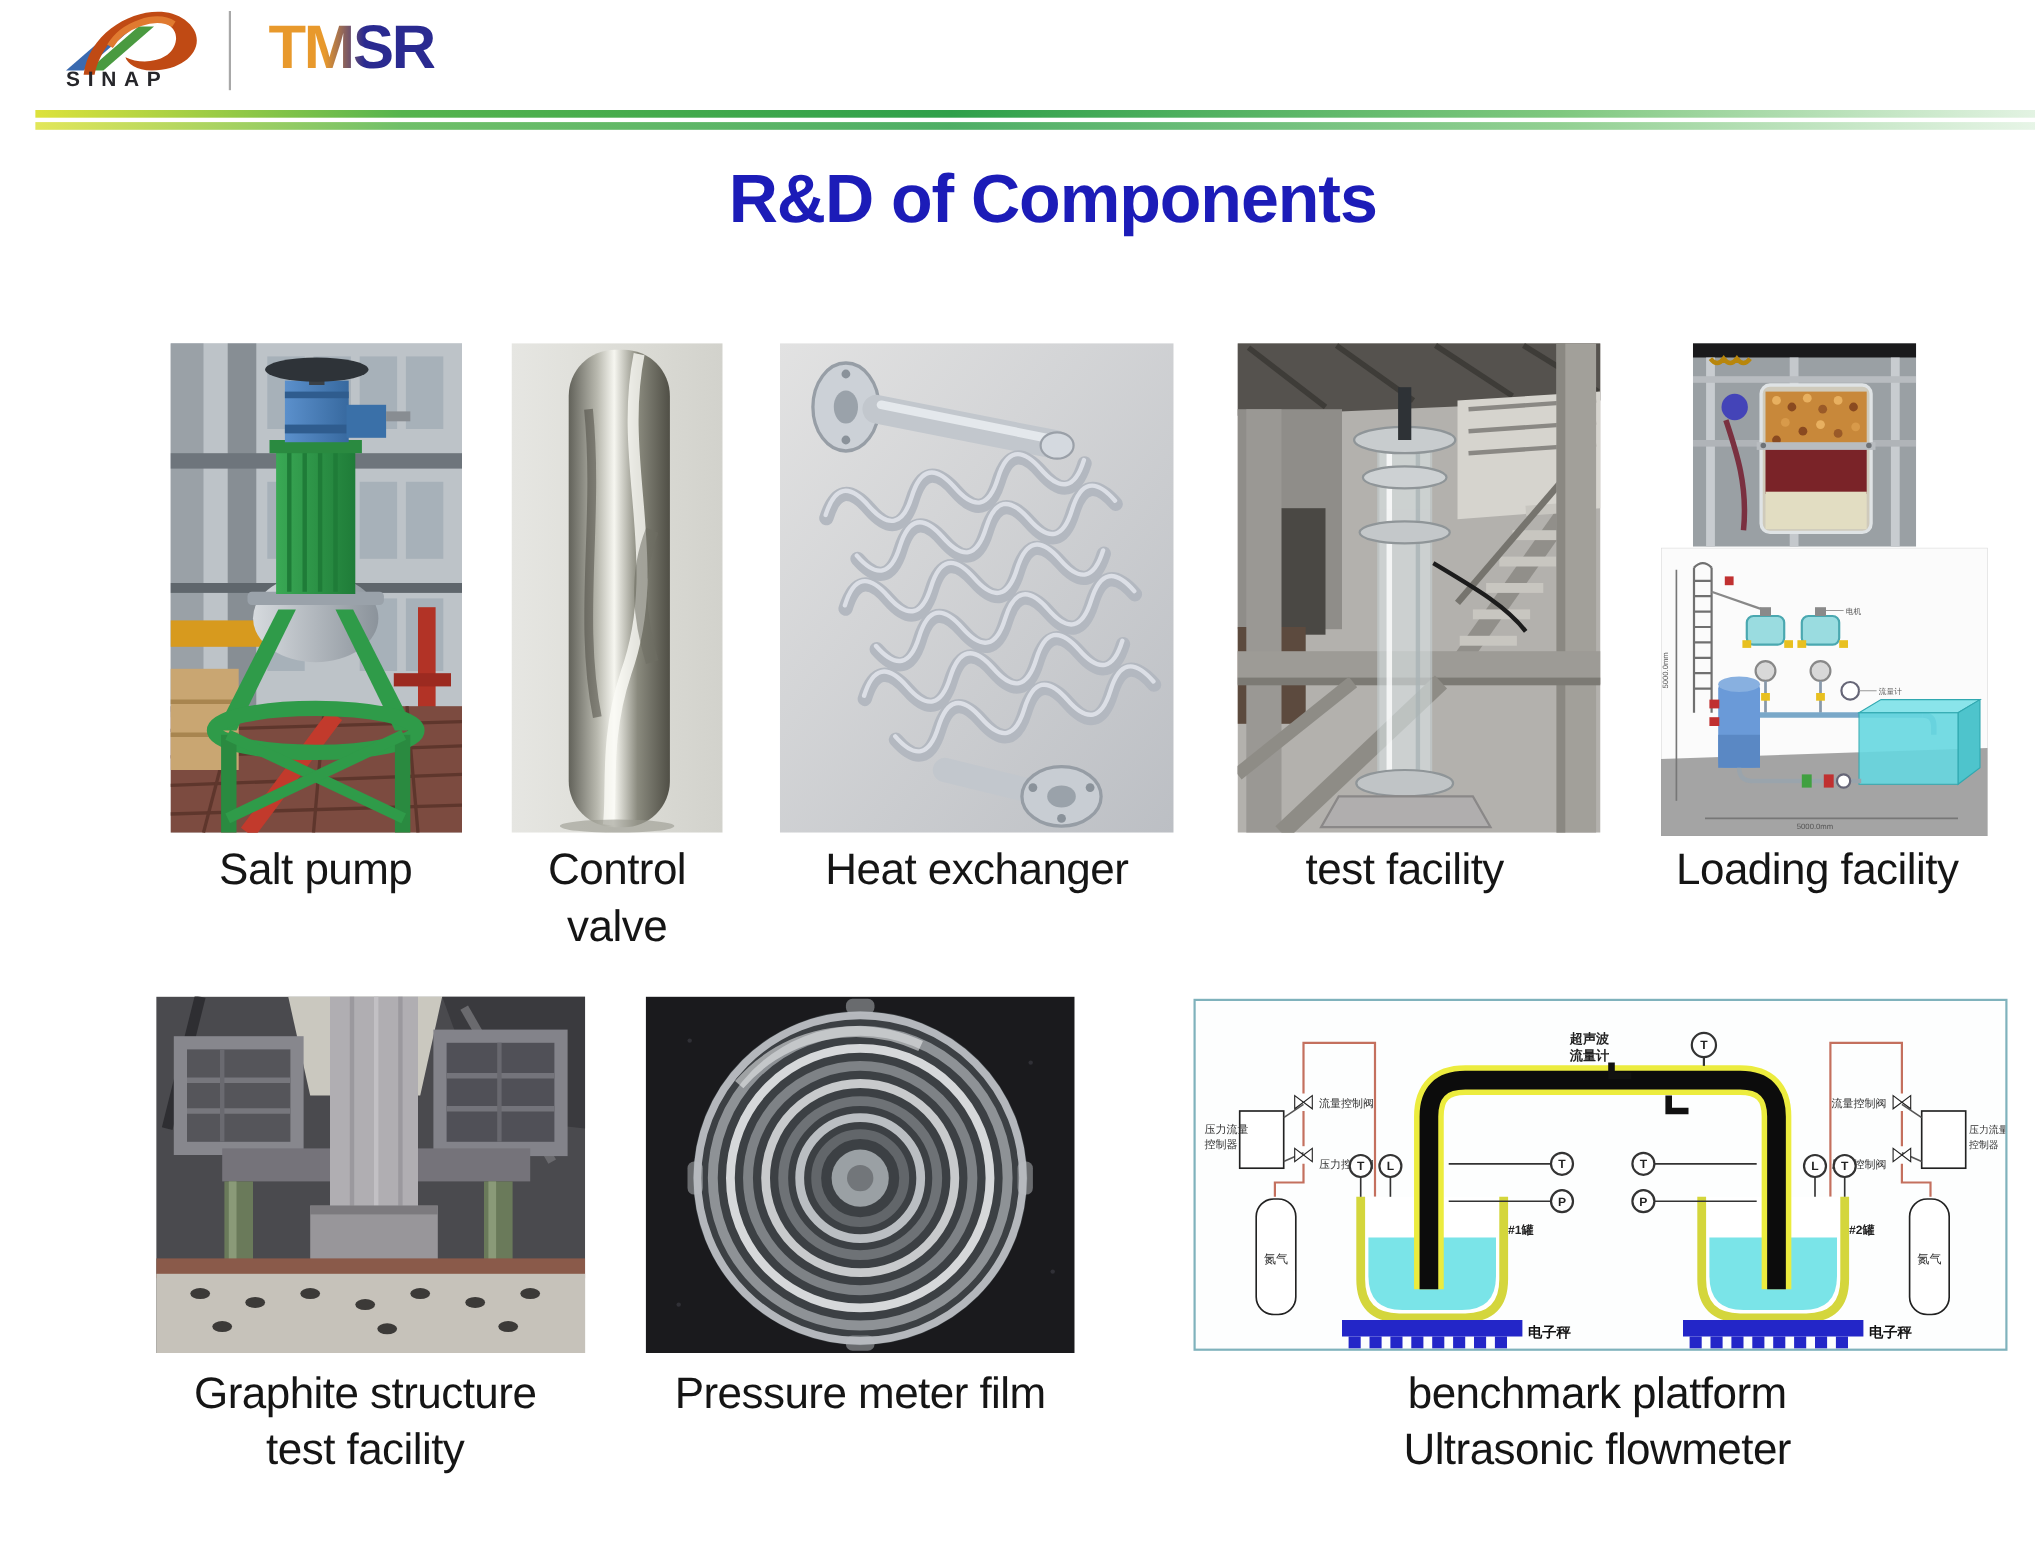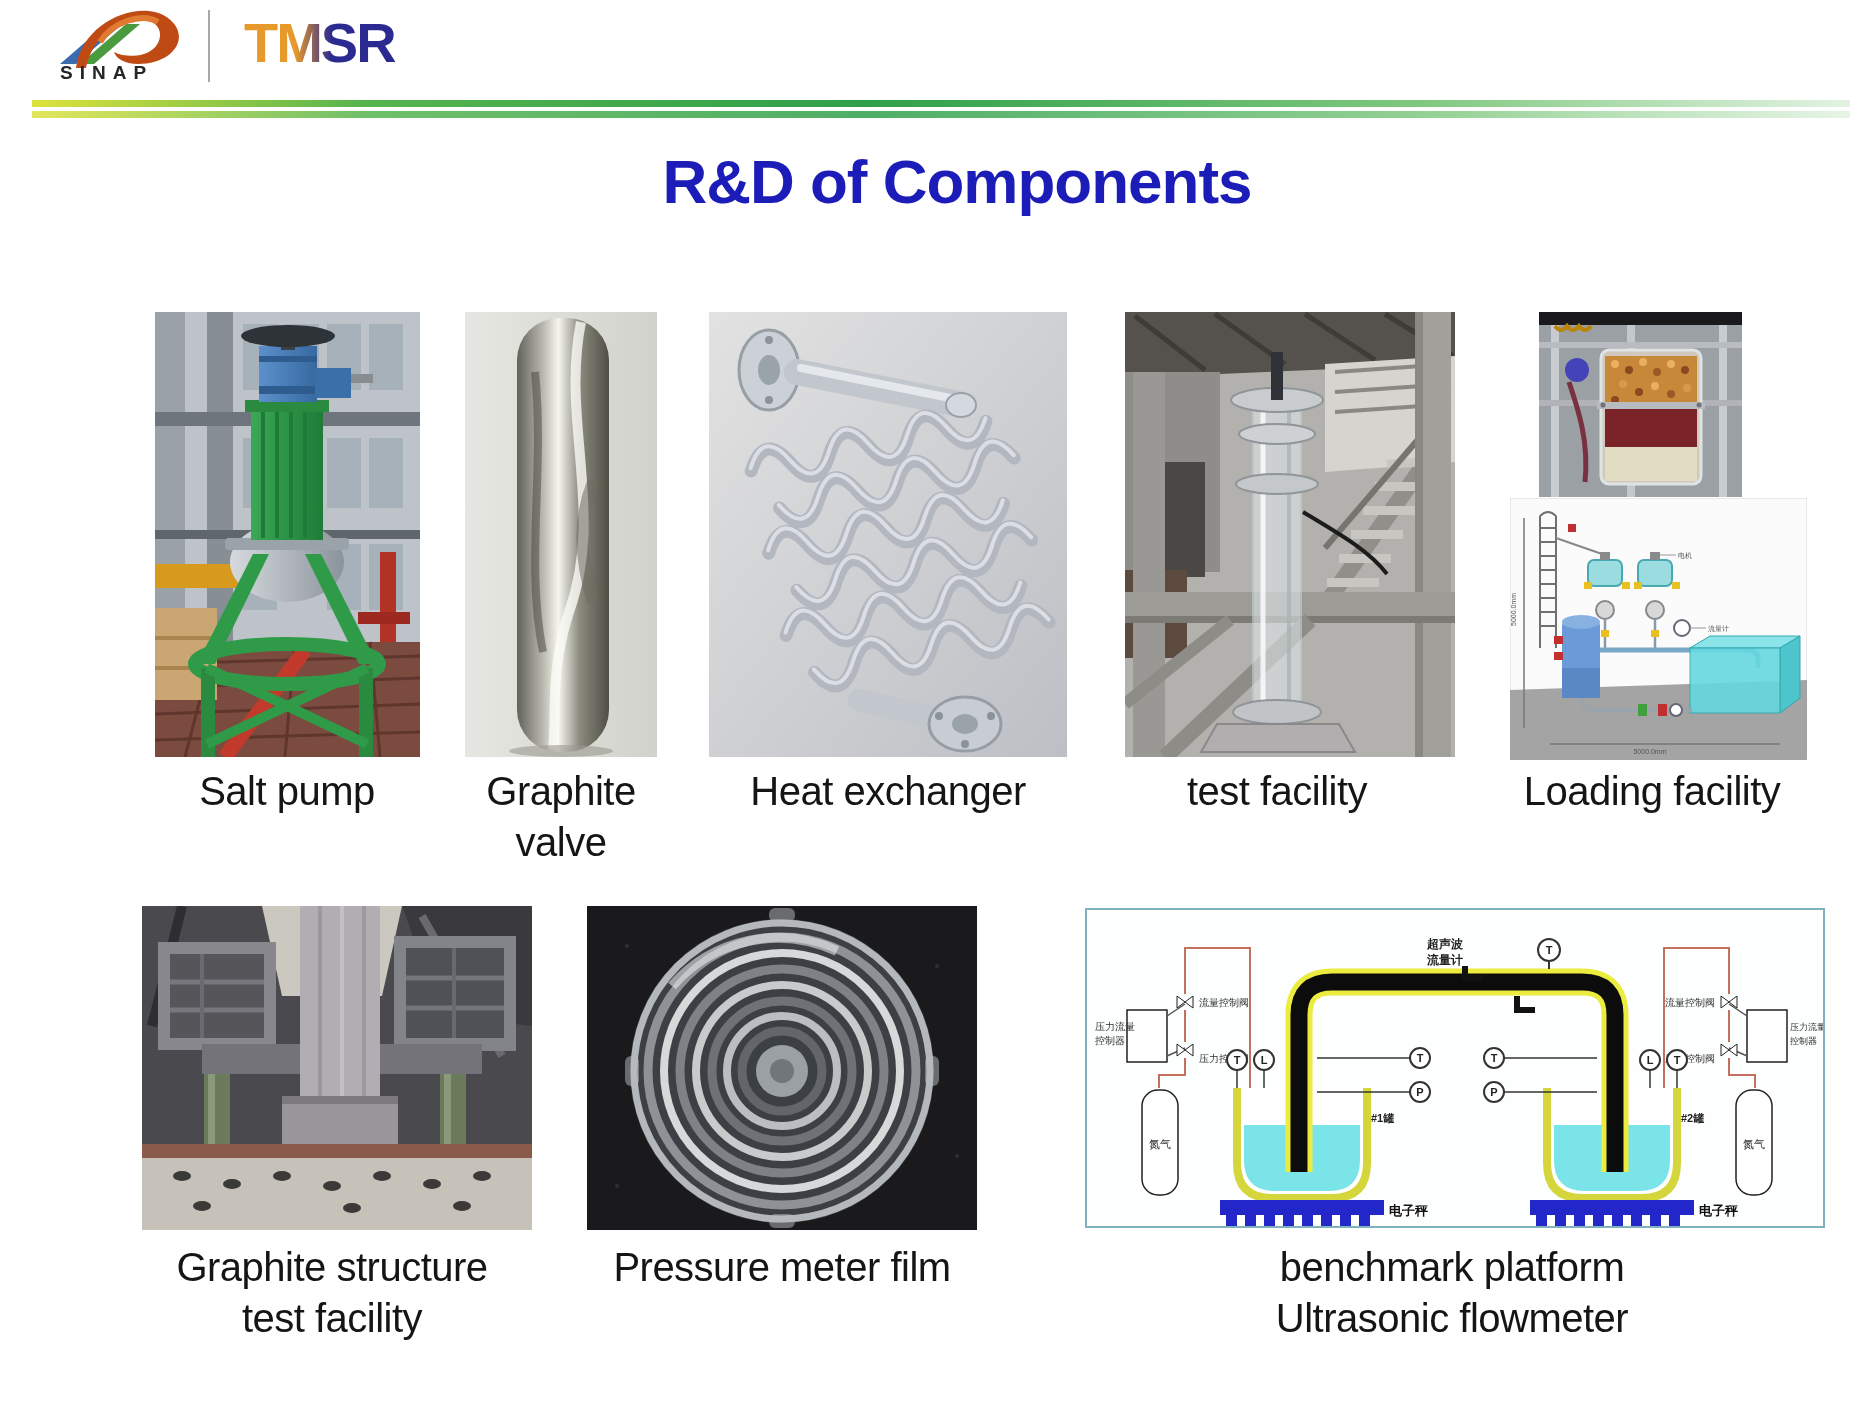--- a/index.html
+++ b/index.html
@@ -355,21 +355,21 @@
     </g>
     <line x1="40" y1="246" x2="270" y2="246" stroke="#777" stroke-width="1.5"></line>
     <text x="140" y="256" font-size="7" fill="#555" text-anchor="middle">5000.0mm</text>
   </svg>
 
   <div class="cap" style="left:75px;top:766px;width:360px">
     <div>Salt pump</div>
       <div></div>
   </div>
   <div class="cap" style="left:349px;top:766px;width:360px">
-    <div>Graphite</div>
+    <div>Control</div>
       <div>valve</div>
   </div>
   <div class="cap" style="left:656px;top:766px;width:400px">
     <div>Heat exchanger</div>
       <div></div>
   </div>
   <div class="cap" style="left:1065px;top:766px;width:360px">
       <div>test facility</div>
   </div>
   <div class="cap" style="left:1430px;top:766px;width:380px">

